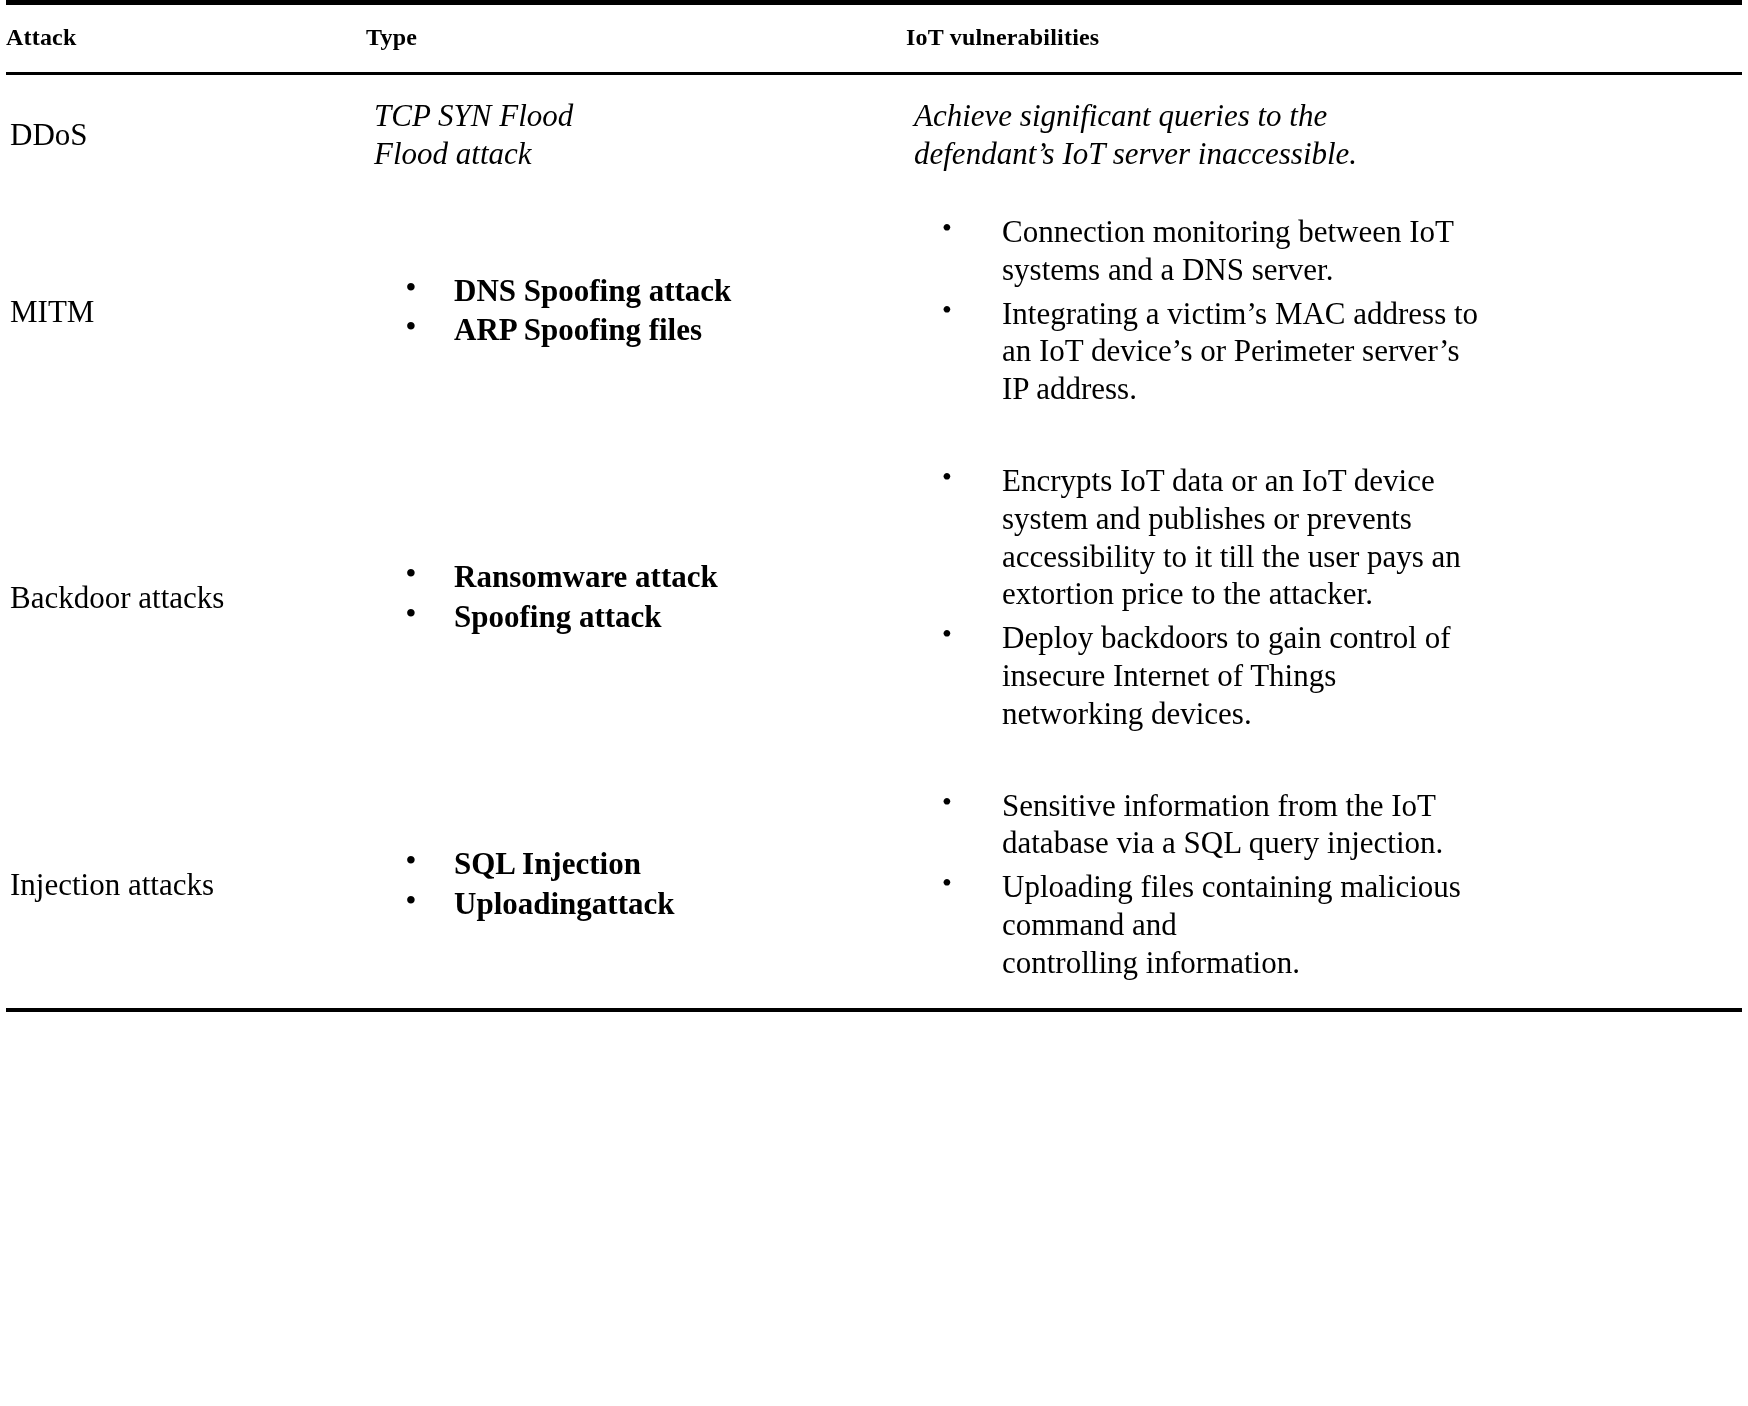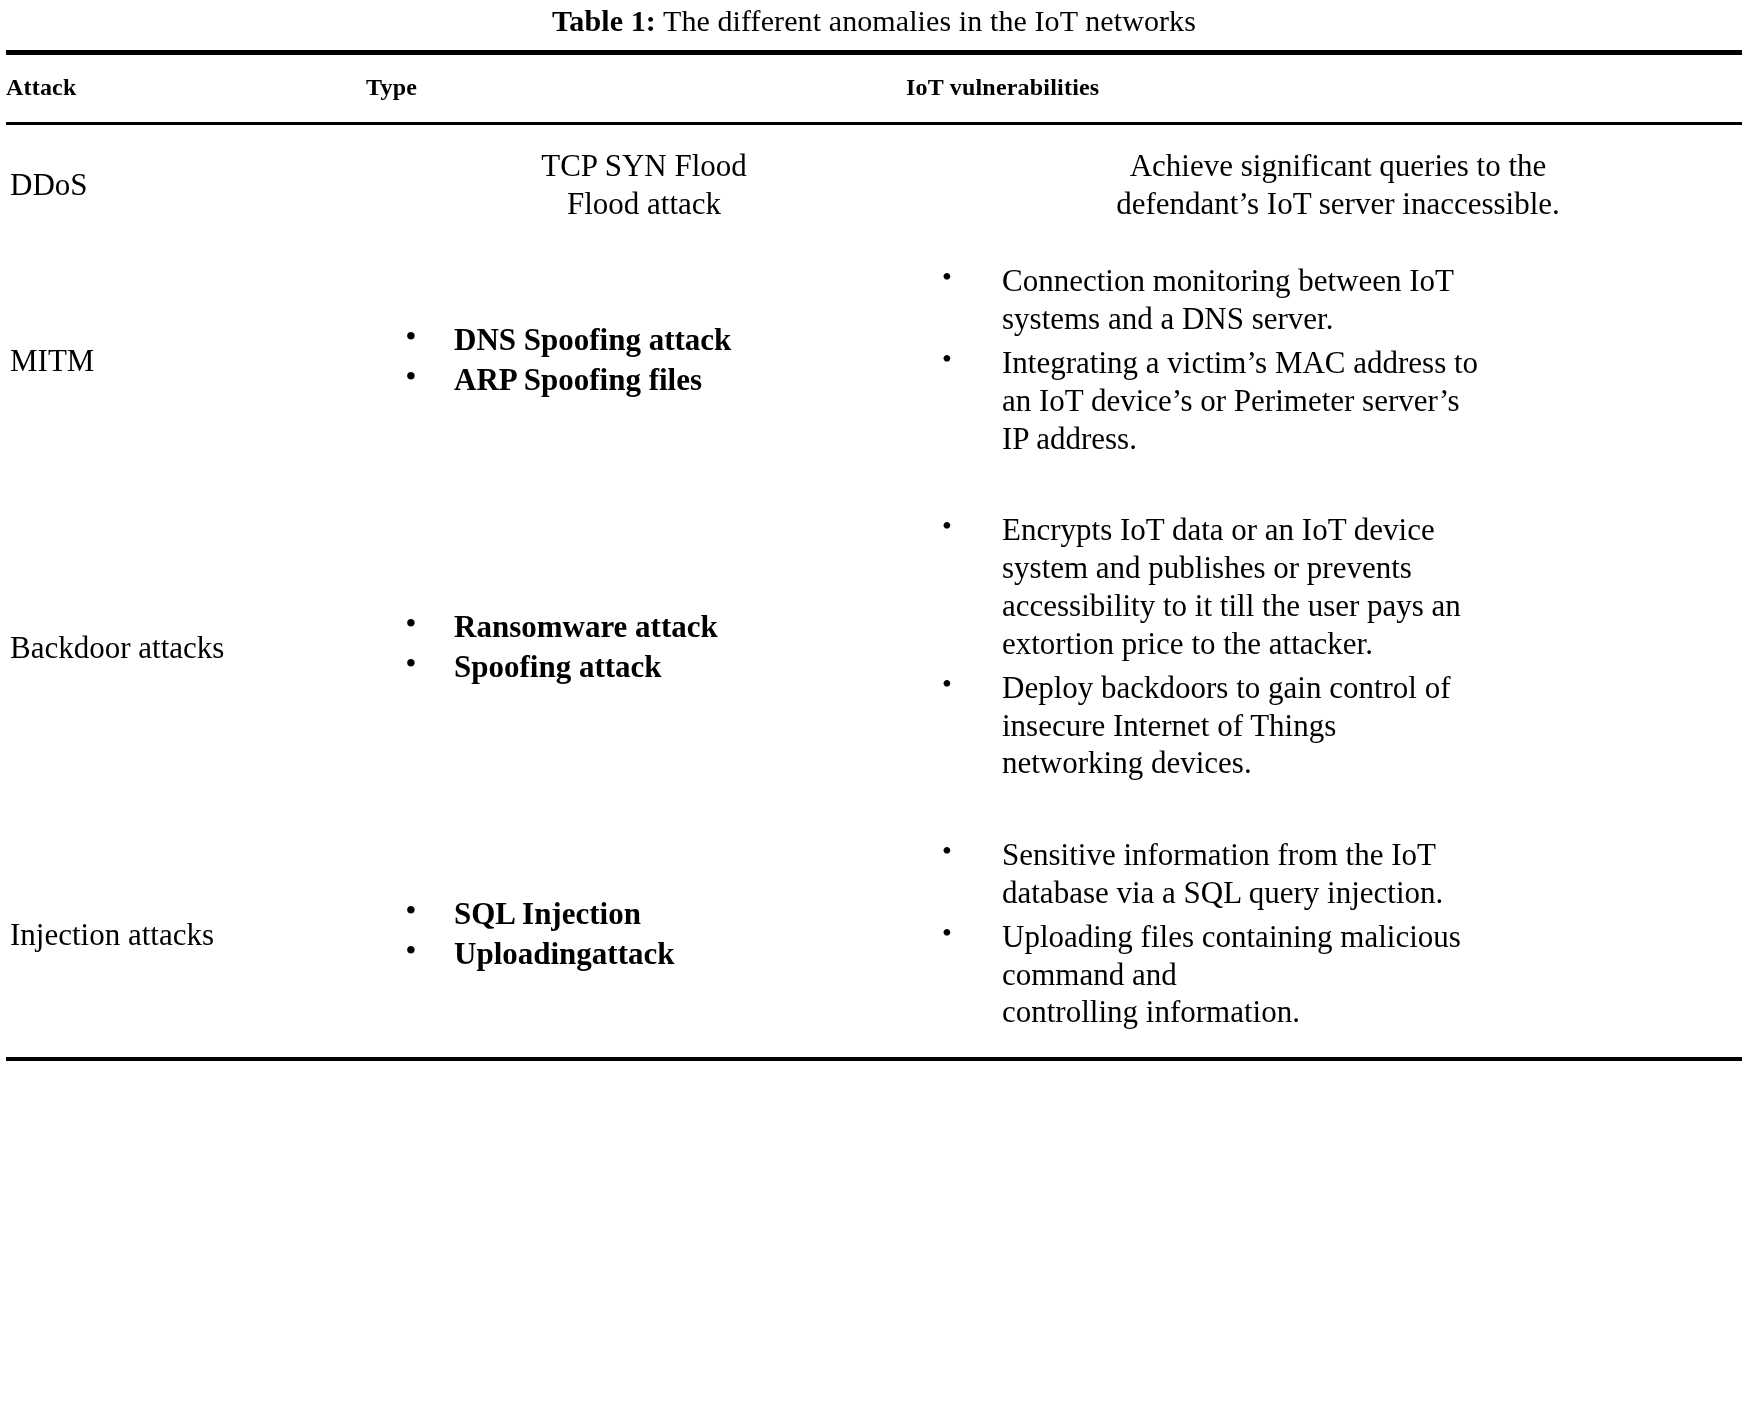--- a/index.html
+++ b/index.html
@@ -87,21 +87,22 @@
     padding-top: 16px;
     padding-bottom: 16px;
   }
   .body-row .col-attack {
     text-align: left;
     padding-left: 4px;
     padding-right: 4px;
   }
 
   .centered-lines {
-    text-align: center;
+    text-align: left;
+    font-style: italic;
   }
   .centered-lines .line {
     display: block;
   }
 
   
   ul.blist {
     list-style: none;
     margin: 0;
     padding: 0;
@@ -143,24 +144,20 @@
   .row-ddos .cell { padding-top: 22px; padding-bottom: 20px; }
   .row-mitm .cell { padding-top: 20px; padding-bottom: 28px; }
   .row-malware .cell { padding-top: 24px; padding-bottom: 30px; }
   .row-injection .cell { padding-top: 22px; padding-bottom: 24px; }
 </style>
 </head>
 <body>
 
 <div class="table-wrap">
 
-  <div class="caption">
-    <span class="cap-label">Table 1:</span>
-    <span class="cap-text">The different anomalies in the IoT networks</span>
-  </div>
 
   <div class="rule-top"></div>
 
   <div class="grid">
     <div class="grid-row header-row">
       <div class="cell col-attack">Attack</div>
       <div class="cell col-type">Type</div>
       <div class="cell col-vuln">IoT vulnerabilities</div>
     </div>
   </div>

